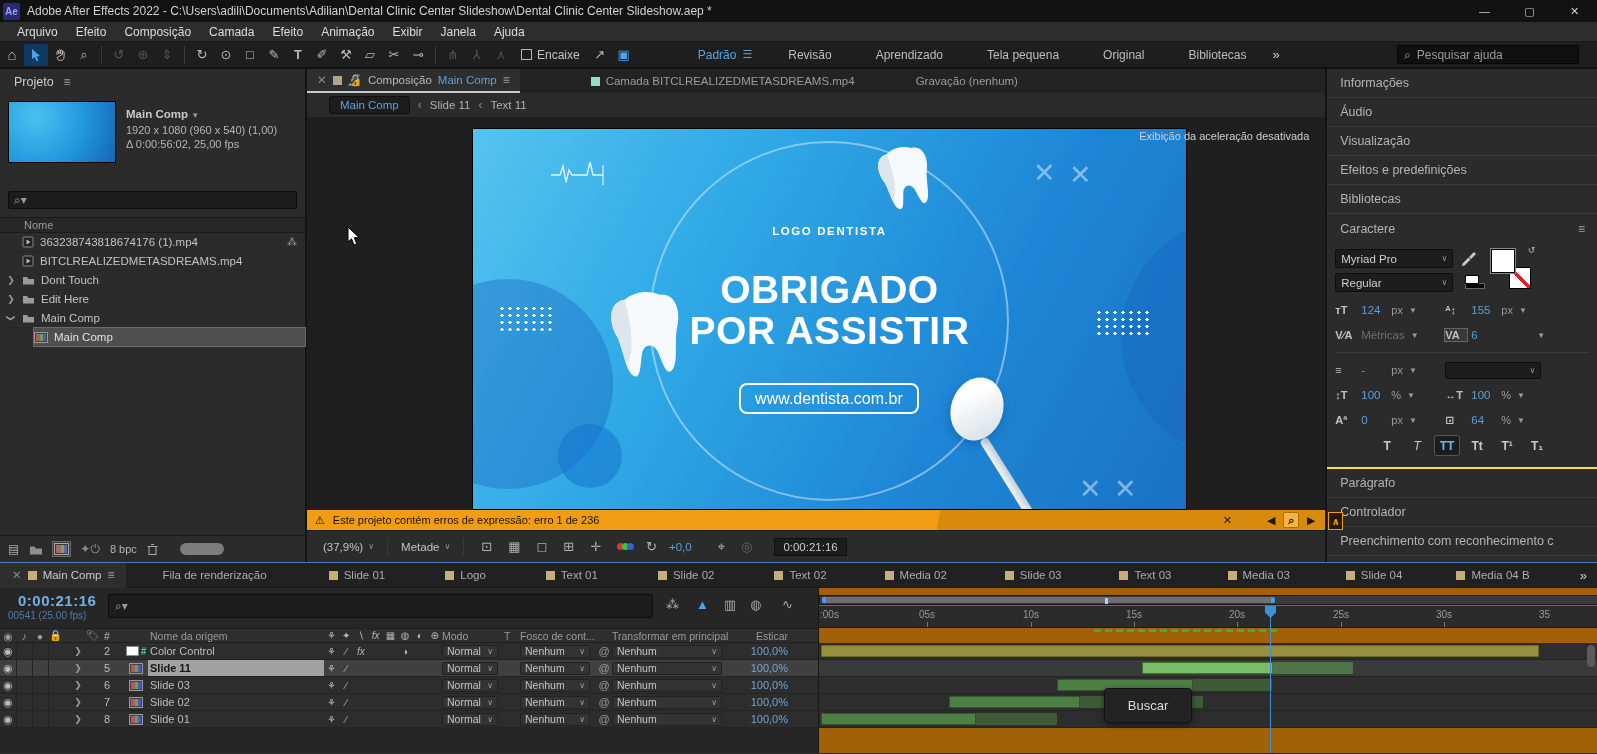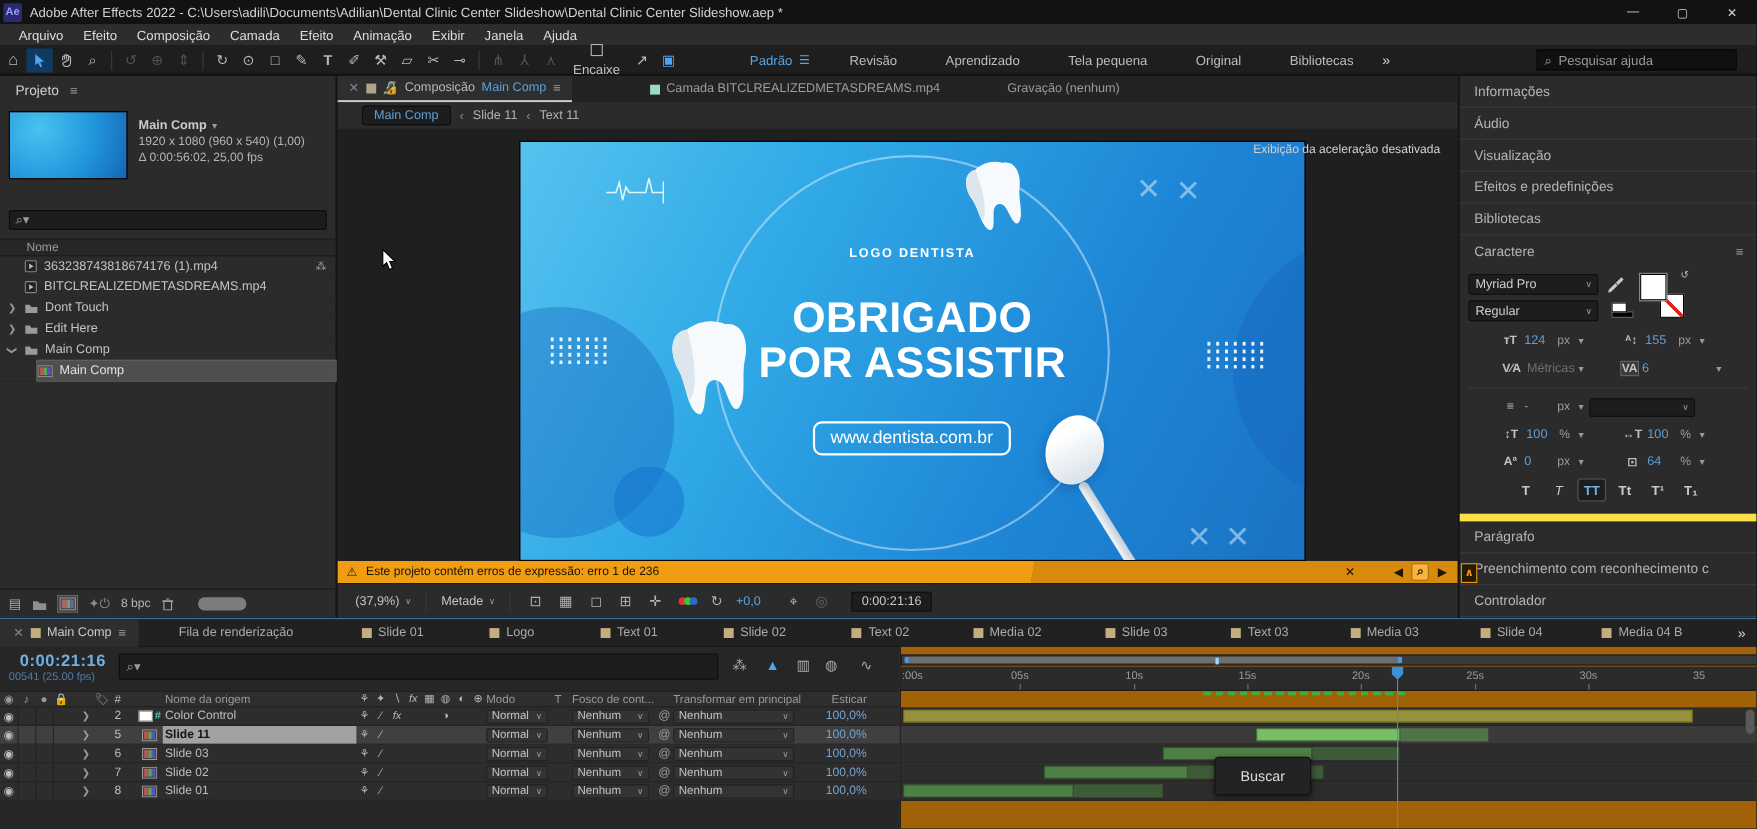--- a/index.html
+++ b/index.html
@@ -18,21 +18,21 @@
   
   .menubar{height:20px;background:#2d2d2d;display:flex;align-items:center;padding-left:8px;border-bottom:1px solid #1a1a1a;}
   .menu-item{padding:0 9px;color:#dcdcdc;font-size:12px;}
 
   
   .toolbar{height:27px;background:#1e1e1e;display:flex;align-items:center;border-bottom:2px solid #111;}
   .tool{width:24px;height:22px;display:flex;align-items:center;justify-content:center;color:#b9b9b9;font-size:13px;}
   .tool.dim{color:#555;}
   .tool.activebg{background:#0f3b63;border-radius:2px;}
   .tb-sep{width:1px;height:18px;background:#3a3a3a;margin:0 5px;}
-  .snap{display:flex;align-items:center;gap:5px;margin:0 8px;color:#c2c2c2;flex-direction:column;}
+  .snap{display:flex;align-items:center;gap:5px;margin:0 8px;color:#c2c2c2;}
   .snap-box{width:11px;height:11px;border:1px solid #b5b5b5;background:transparent;}
   .ws-wrap{display:flex;align-items:center;margin-left:40px;gap:0;}
   .ws{padding:0 22px;color:#bdbdbd;font-size:12px;white-space:nowrap;}
   .ws.active{color:#58a5e4;padding-right:6px;}
   .ws-menu{color:#58a5e4;font-size:11px;margin-right:14px;}
   .ws-overflow{color:#cfcfcf;font-size:13px;margin:0 12px 0 4px;}
   .help-search{width:182px;height:19px;background:#101010;border:1px solid #070707;display:flex;align-items:center;gap:6px;
                padding:0 6px;color:#9a9a9a;margin-right:18px;}
 
   
@@ -110,27 +110,27 @@
   .ddl{display:flex;align-items:center;gap:5px;color:#c3c3c3;}
   .chev{font-size:8px;color:#9a9a9a;}
   .vc-ico{color:#b0b0b0;font-size:13px;padding:0 4px;}
   .rgb-ico{display:flex;margin-left:6px;}
   .rgb-ico i{width:7px;height:7px;border-radius:50%;display:block;margin-left:-2px;}
   .tc-box{background:#1d1d1d;border:1px solid #101010;padding:2px 8px;color:#c9c9c9;margin-left:10px;}
 
   
   .rrow{height:29px;display:flex;align-items:center;padding-left:13px;color:#b4b4b4;font-size:12.5px;border-bottom:1px solid #3a3a3a;}
   .rrow .hamb{margin-left:auto;margin-right:12px;}
-  .charbody{padding:6px 8px 4px 8px;border-bottom:7px solid #fde047;}
+  .charbody{padding:6px 8px 4px 8px;border-bottom:2px solid #fde047;}
   .selbox{width:118px;height:19px;background:#1d1d1d;border:1px solid #0e0e0e;border-radius:2px;display:flex;align-items:center;
           padding:0 5px;color:#cfcfcf;font-size:11.5px;}
   .selbox .chev{margin-left:auto;}
   .char-grid{display:flex;flex-direction:column;gap:5px;}
   .cg-row{display:flex;align-items:center;gap:4px;height:20px;}
-  .cg-ico{width:22px;color:#c0c0c0;font-size:11px;font-weight:bold;text-align:center;margin-left:29px;}
+  .cg-ico{width:22px;color:#c0c0c0;font-size:11px;font-weight:bold;}
   .cg-val{color:#5f9fd6;font-size:11.5px;min-width:26px;}
   .cg-unit{color:#9a9a9a;font-size:11px;}
   .cg-dd{color:#9a9a9a;font-size:8px;margin-left:2px;}
   .cg-half{display:flex;align-items:center;gap:4px;width:106px;}
   .disabled-val{color:#6e6e6e;}
   .swatches{position:relative;width:40px;height:40px;margin-left:6px;}
   .sw-fill{position:absolute;left:0;top:0;width:24px;height:24px;background:#fff;border:1px solid #000;outline:1px solid #888;}
   .sw-stroke{position:absolute;right:0;bottom:0;width:22px;height:22px;background:#fff;border:1px solid #000;
              background-image:linear-gradient(45deg,transparent 44%,#d22 44%,#d22 56%,transparent 56%);}
   .sw-mini{position:absolute;left:-26px;bottom:0px;width:20px;height:14px;}
@@ -627,25 +627,25 @@
           <span class="faux active">TT</span>
           <span class="faux">Tt</span>
           <span class="faux">T¹</span>
           <span class="faux">T₁</span>
         </div>
       </div>
 
       <div class="rrow">
           <span>Parágrafo</span>
         </div>
+      <div class="rrow">
+          <span>Controlador</span>
+        </div>
       <div class="rrow" style="overflow:hidden;white-space:nowrap;">
           <span>Preenchimento com reconhecimento c</span>
-        </div>
-      <div class="rrow">
-          <span>Controlador</span>
         </div>
 
       <div class="err-up">∧</div>
     </div>
   </div>
 
   <div class="timeline">
     <div class="tl-tabs">
       <div class="tl-tab active">
         <span style="color:#8a8a8a;">✕</span>

